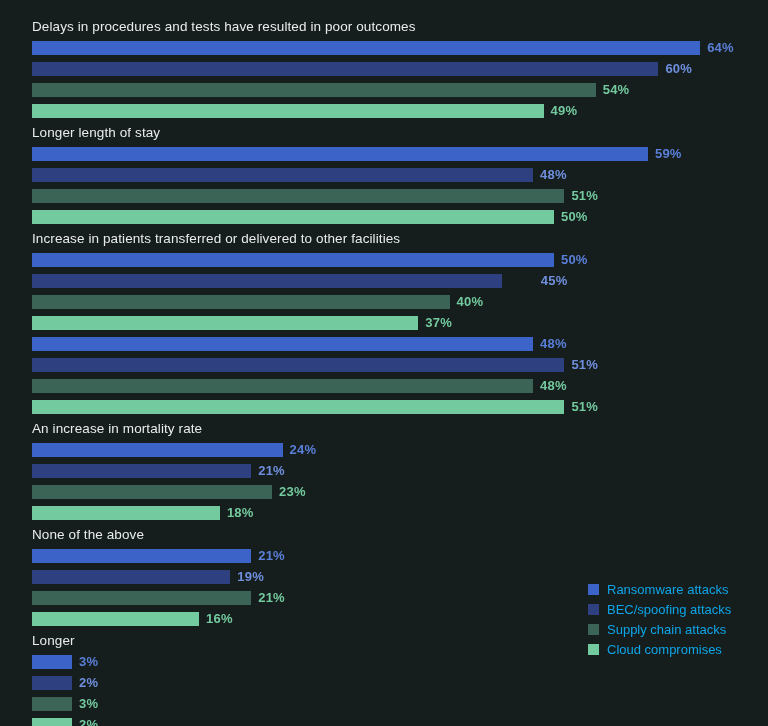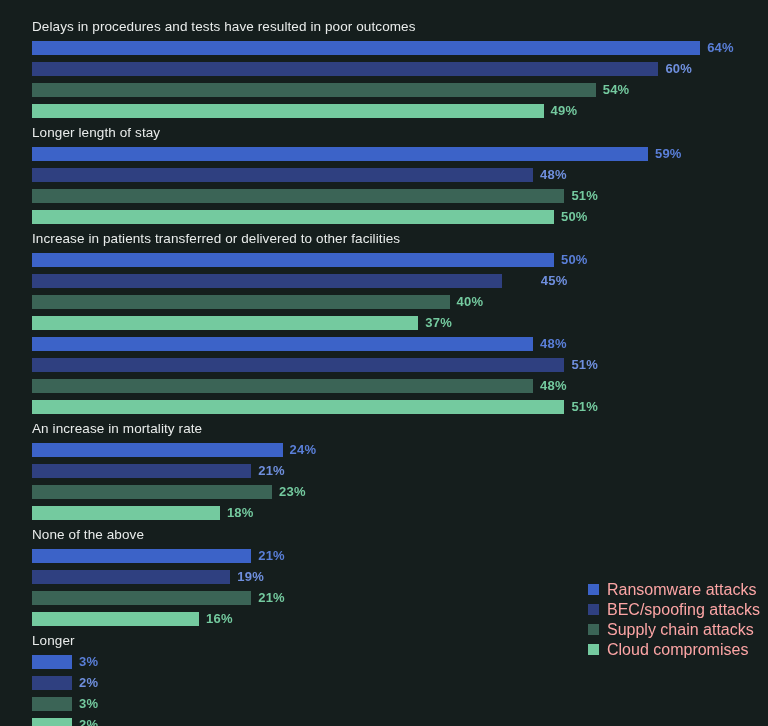--- a/index.html
+++ b/index.html
@@ -68,22 +68,22 @@
     align-items: center;
     height: 17px;
   }
   .legend-swatch {
     width: 11px;
     height: 11px;
     margin-right: 8px;
     flex: 0 0 auto;
   }
   .legend-label {
-    color: #fca5a5;
-    font-size: 16px;
+    color: #0ea5e9;
+    font-size: 13px;
     white-space: nowrap;
   }
 </style>
 </head>
 <body>
 
 <div id="chart-root">
   <div id="groups-container">
       <div class="group">
         <div class="group-title">Delays in procedures and tests have resulted in poor outcomes</div>

